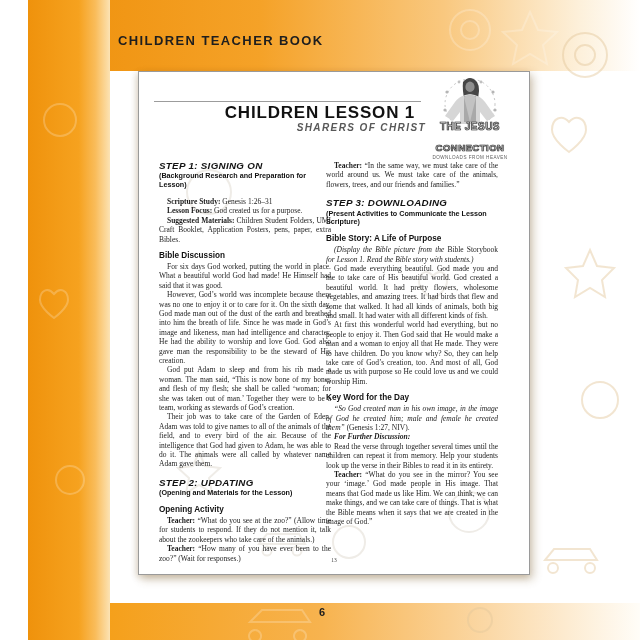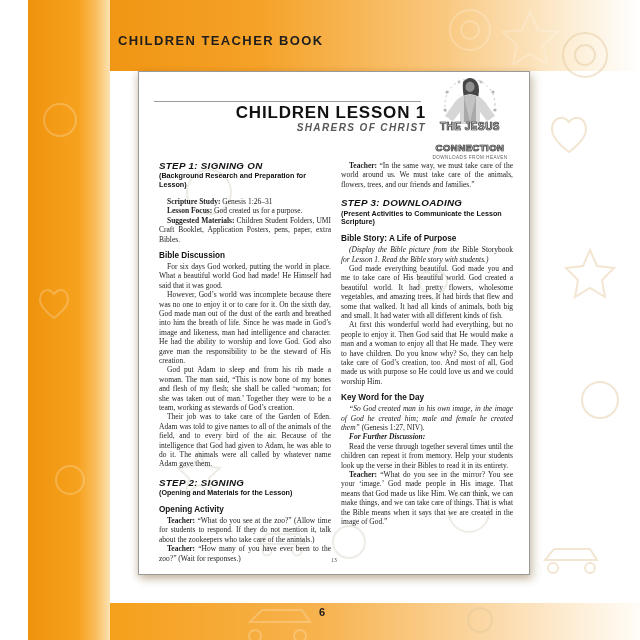--- a/index.html
+++ b/index.html
@@ -17,39 +17,39 @@
   .book-header{position:absolute;left:118px;top:33px;font-size:13px;font-weight:800;
     letter-spacing:1.4px;color:#1e1e1e;transform:scaleY(.96);white-space:nowrap;text-align:center;}
 
   .footer-num{position:absolute;left:300px;top:606px;width:44px;text-align:center;
     font-size:11px;font-weight:bold;color:#1d1d1d;}
 
   
   .page{position:absolute;left:138px;top:71px;width:390px;height:502px;background:#ffffff;
     border:1px solid #9a9a9a;box-shadow:3px 4px 9px rgba(110,75,20,.32),-2px 2px 6px rgba(110,75,20,.16);}
   .rule{position:absolute;left:15px;top:29px;width:267px;height:1px;background:#9c9c9c;}
-  .lesson-title{position:absolute;right:103px;top:31px;font-size:17px;font-weight:800;
+  .lesson-title{position:absolute;right:114px;top:31px;font-size:17px;font-weight:800;
     letter-spacing:.8px;color:#111;white-space:nowrap;transform:scaleY(.95);}
   .lesson-subtitle{position:absolute;right:103px;top:50px;font-size:10px;font-weight:bold;
     font-style:italic;color:#585858;letter-spacing:1.4px;white-space:nowrap;}
 
   
   .logo{position:absolute;right:15px;top:2px;width:88px;height:90px;text-align:center;}
   .logo svg{display:block;margin:0 auto;}
   .logo-line{font-weight:800;color:#cfcfcf;-webkit-text-stroke:.7px #3c3c3c;
     text-shadow:0 0 1px #555;letter-spacing:.5px;line-height:1;}
   .logo-line1{font-size:10px;margin-top:-2px;}
   .logo-line2{font-size:9.5px;margin-top:11px;}
   .logo-tag{font-size:4.6px;color:#5d5d5d;letter-spacing:.5px;margin-top:2px;}
 
   
   .col{position:absolute;top:89px;width:172px;font-family:"Liberation Serif",serif;
     font-size:7.5px;line-height:9.4px;color:#1c1c1c;text-align:justify;}
   .col-left{left:20px;}
-  .col-right{left:202px;}
+  .col-right{left:187px;}
   p.body{margin:0;text-indent:8px;}
   .step{font-family:"Liberation Sans",sans-serif;font-size:9.8px;font-weight:800;font-style:italic;
     letter-spacing:.3px;margin:9px 0 1px;text-align:left;color:#121212;line-height:1.05;}
   .step.first{margin-top:0;}
   .step-sub{font-family:"Liberation Sans",sans-serif;font-size:7.2px;font-weight:bold;
     margin:0 0 7px;text-align:left;color:#121212;line-height:8.8px;}
   .sec{font-family:"Liberation Sans",sans-serif;font-size:8.2px;font-weight:bold;
     margin:7px 0 2px;text-align:left;color:#121212;line-height:1.1;}
   .bi-head{font-weight:bold;font-style:italic;margin:7px 0 1px;text-align:left;text-indent:0;}
   b.lead{font-weight:bold;}
@@ -141,21 +141,21 @@
       <p class="body"><b class="lead">Scripture Study:</b><span> Genesis 1:26–31</span></p>
       <p class="body"><b class="lead">Lesson Focus:</b><span> God created us for a purpose.</span></p>
       <p class="body"><b class="lead">Suggested Materials:</b><span> Children Student Folders, UMI Craft Booklet, Application Posters, pens, paper, extra Bibles.</span></p>
 
       <h3 class="sec">Bible Discussion</h3>
       <p class="body">For six days God worked, putting the world in place. What a beautiful world God had made! He Himself had said that it was good.</p>
       <p class="body">However, God’s world was incomplete because there was no one to enjoy it or to care for it. On the sixth day, God made man out of the dust of the earth and breathed into him the breath of life. Since he was made in God’s image and likeness, man had intelligence and character. He had the ability to worship and love God. God also gave man the responsibility to be the steward of His creation.</p>
       <p class="body">God put Adam to sleep and from his rib made a woman. The man said, “This is now bone of my bones and flesh of my flesh; she shall be called ‘woman; for she was taken out of man.’ Together they were to be a team, working as stewards of God’s creation.</p>
       <p class="body">Their job was to take care of the Garden of Eden. Adam was told to give names to all of the animals of the field, and to every bird of the air. Because of the intelligence that God had given to Adam, he was able to do it. The animals were all called by whatever name Adam gave them.</p>
 
-      <h2 class="step">STEP 2: SIGNING</h2>
+      <h2 class="step">STEP 2: UPDATING</h2>
       <div class="step-sub">(Opening and Materials for the Lesson)</div>
 
       <h3 class="sec">Opening Activity</h3>
       <p class="body"><b class="lead">Teacher:</b><span> “What do you see at the zoo?” (Allow time for students to respond. If they do not mention it, talk about the zookeepers who take care of the animals.)</span></p>
       <p class="body"><b class="lead">Teacher:</b><span> “How many of you have ever been to the zoo?” (Wait for responses.)</span></p>
     </div>
 
     <div class="col col-right">
       <p class="body"><b class="lead">Teacher:</b><span> “In the same way, we must take care of the world around us. We must take care of the animals, flowers, trees, and our friends and families.”</span></p>
 

